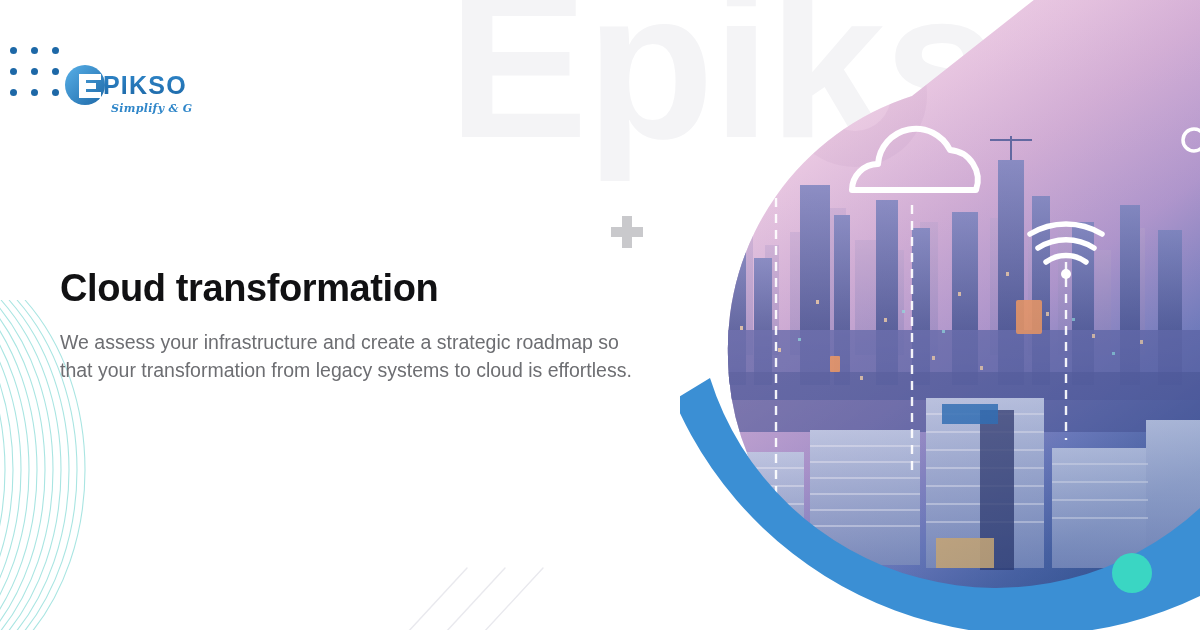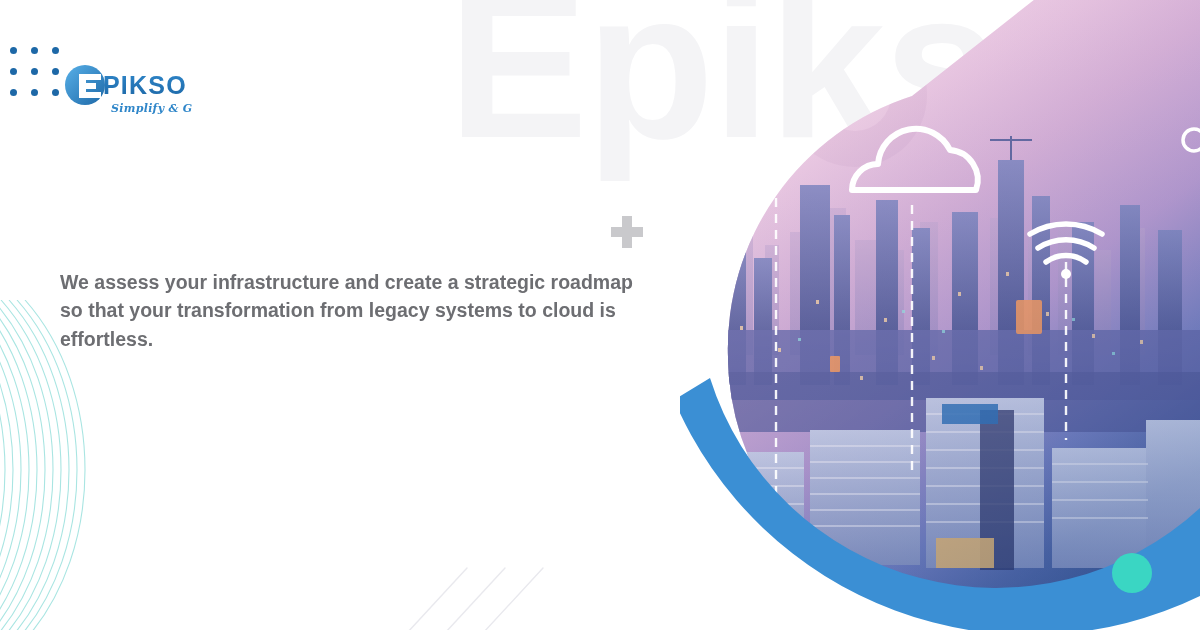--- a/index.html
+++ b/index.html
@@ -118,21 +118,21 @@
     margin: 0 0 18px 0;
     font-size: 38px;
     font-weight: 700;
     color: #111113;
     letter-spacing: -0.4px;
     line-height: 1.1;
   }
   .subcopy {
     margin: 0;
     font-size: 19.5px;
-    font-weight: 700;
+    font-weight: 400;
     color: #6d6e72;
     line-height: 1.46;
     max-width: 575px;
   }
 
   
   .art {
     position: absolute;
     right: 0;
     top: 0;
@@ -428,16 +428,17 @@
       <path d="M 30 378
                A 300 300 0 0 0 520 508
                L 520 596
                A 388 388 0 0 1 -6 400 Z" fill="#3b8fd4"></path>
     </g>
   </svg>
 
   <div class="teal-dot"></div>
 
   <div class="copy">
+    <h1 class="headline">Cloud transformation</h1>
     <p class="subcopy">We assess your infrastructure and create a strategic roadmap so that your transformation from legacy systems to cloud is effortless.</p>
   </div>
 
 </div>
 
 </body></html>

